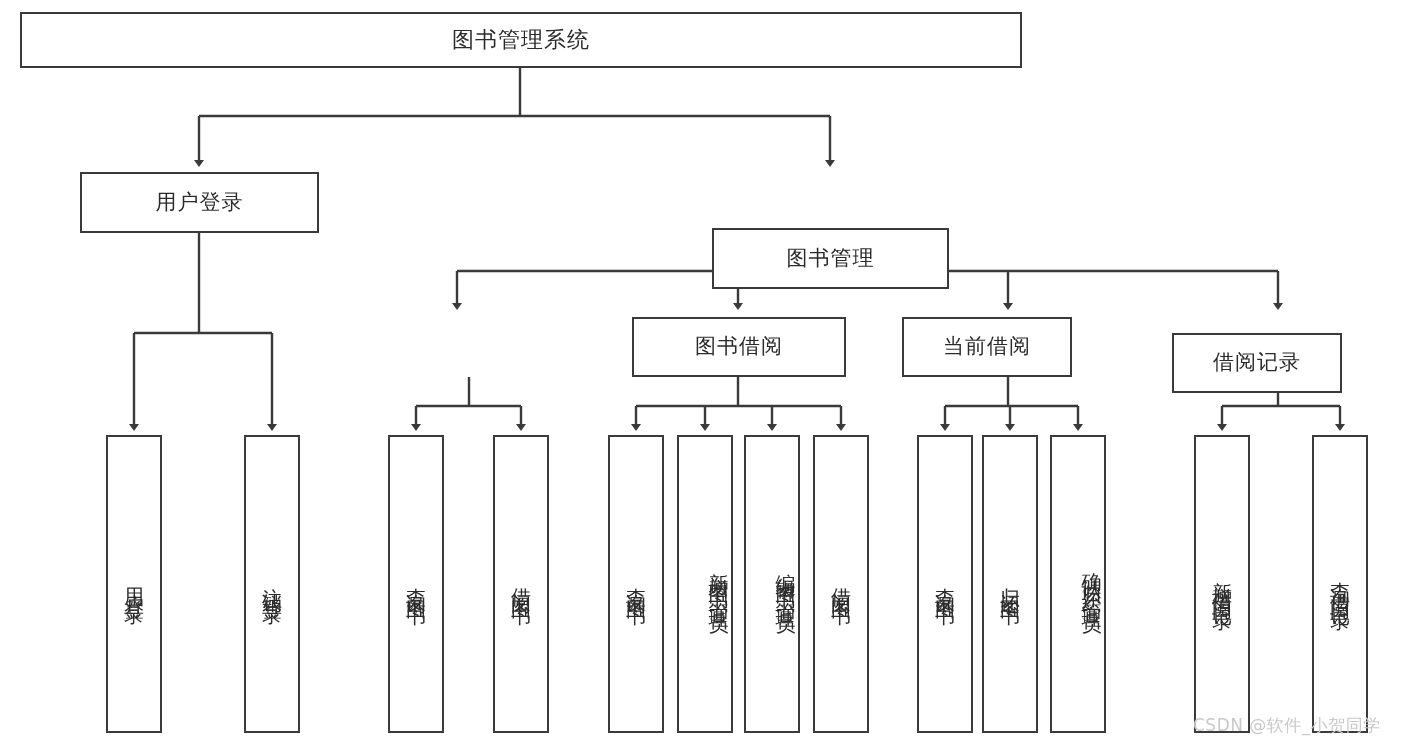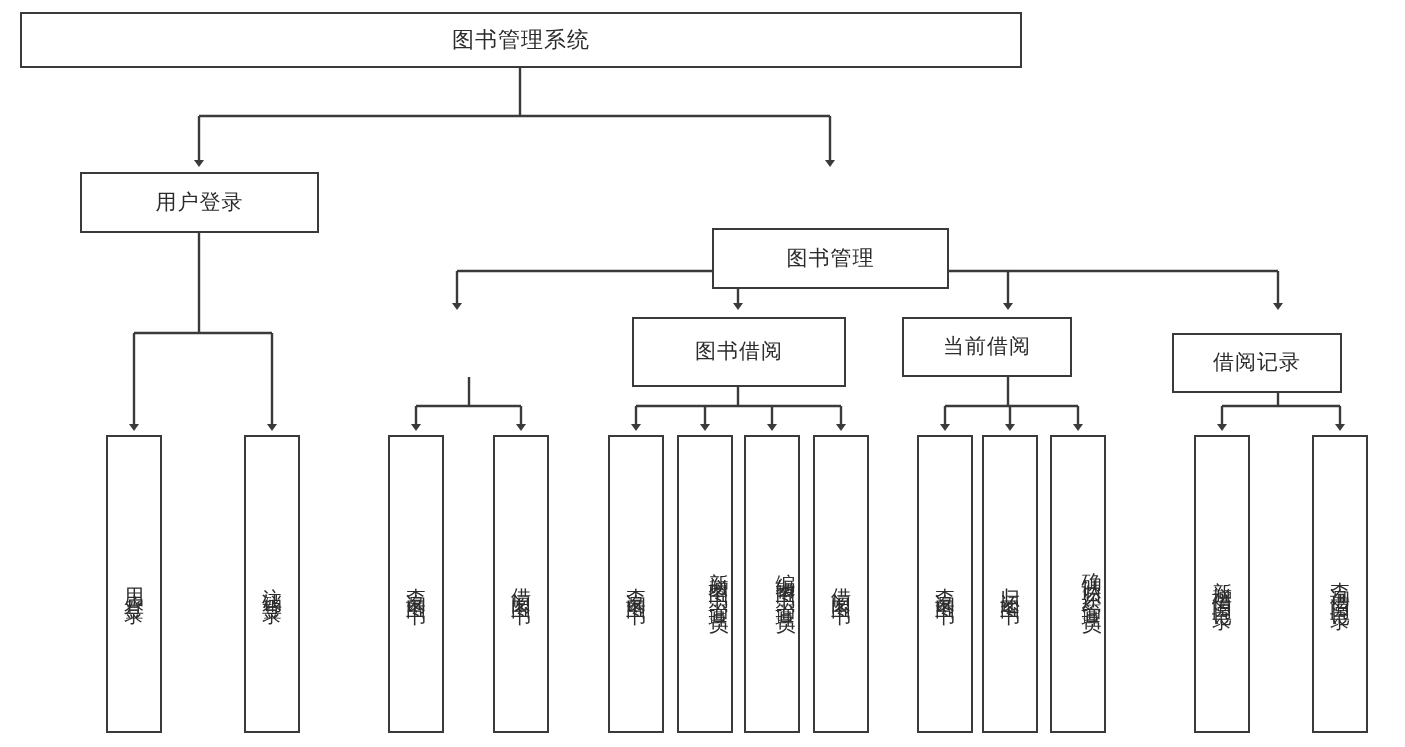--- a/index.html
+++ b/index.html
@@ -125,21 +125,21 @@
     <span>图书管理系统</span>
   </div>
 
   <div class="node h" style="left:80px; top:172px; width:239px; height:61px;">
     <span>用户登录</span>
   </div>
   <div class="node h" style="left:712px; top:188px; width:237px; height:61px;margin-top:40px;">
     <span>图书管理</span>
   </div>
 
-  <div class="node h" style="left:632px; top:317px; width:214px; height:70px;">
+  <div class="node h" style="left:632px; top:317px; width:214px; height:60px;">
     <span>图书借阅</span>
   </div>
   <div class="node h" style="left:902px; top:317px; width:170px; height:60px;">
     <span>当前借阅</span>
   </div>
   <div class="node h" style="left:1172px; top:333px; width:170px; height:60px;">
     <span>借阅记录</span>
   </div>
 
   <div class="node v mid" style="left:106px; top:435px; width:56px; height:298px;">
@@ -179,14 +179,15 @@
     <span>确认归还（管理员）</span>
   </div>
 
   <div class="node v mid" style="left:1194px; top:435px; width:56px; height:298px;">
     <span>新增借阅记录</span>
   </div>
   <div class="node v mid" style="left:1312px; top:435px; width:56px; height:298px;">
     <span>查询借阅记录</span>
   </div>
 
+  <div class="watermark" style="left:1193px; top:714px;">CSDN @软件_小贺同学</div>
 
 </div>
 
 </body></html>

